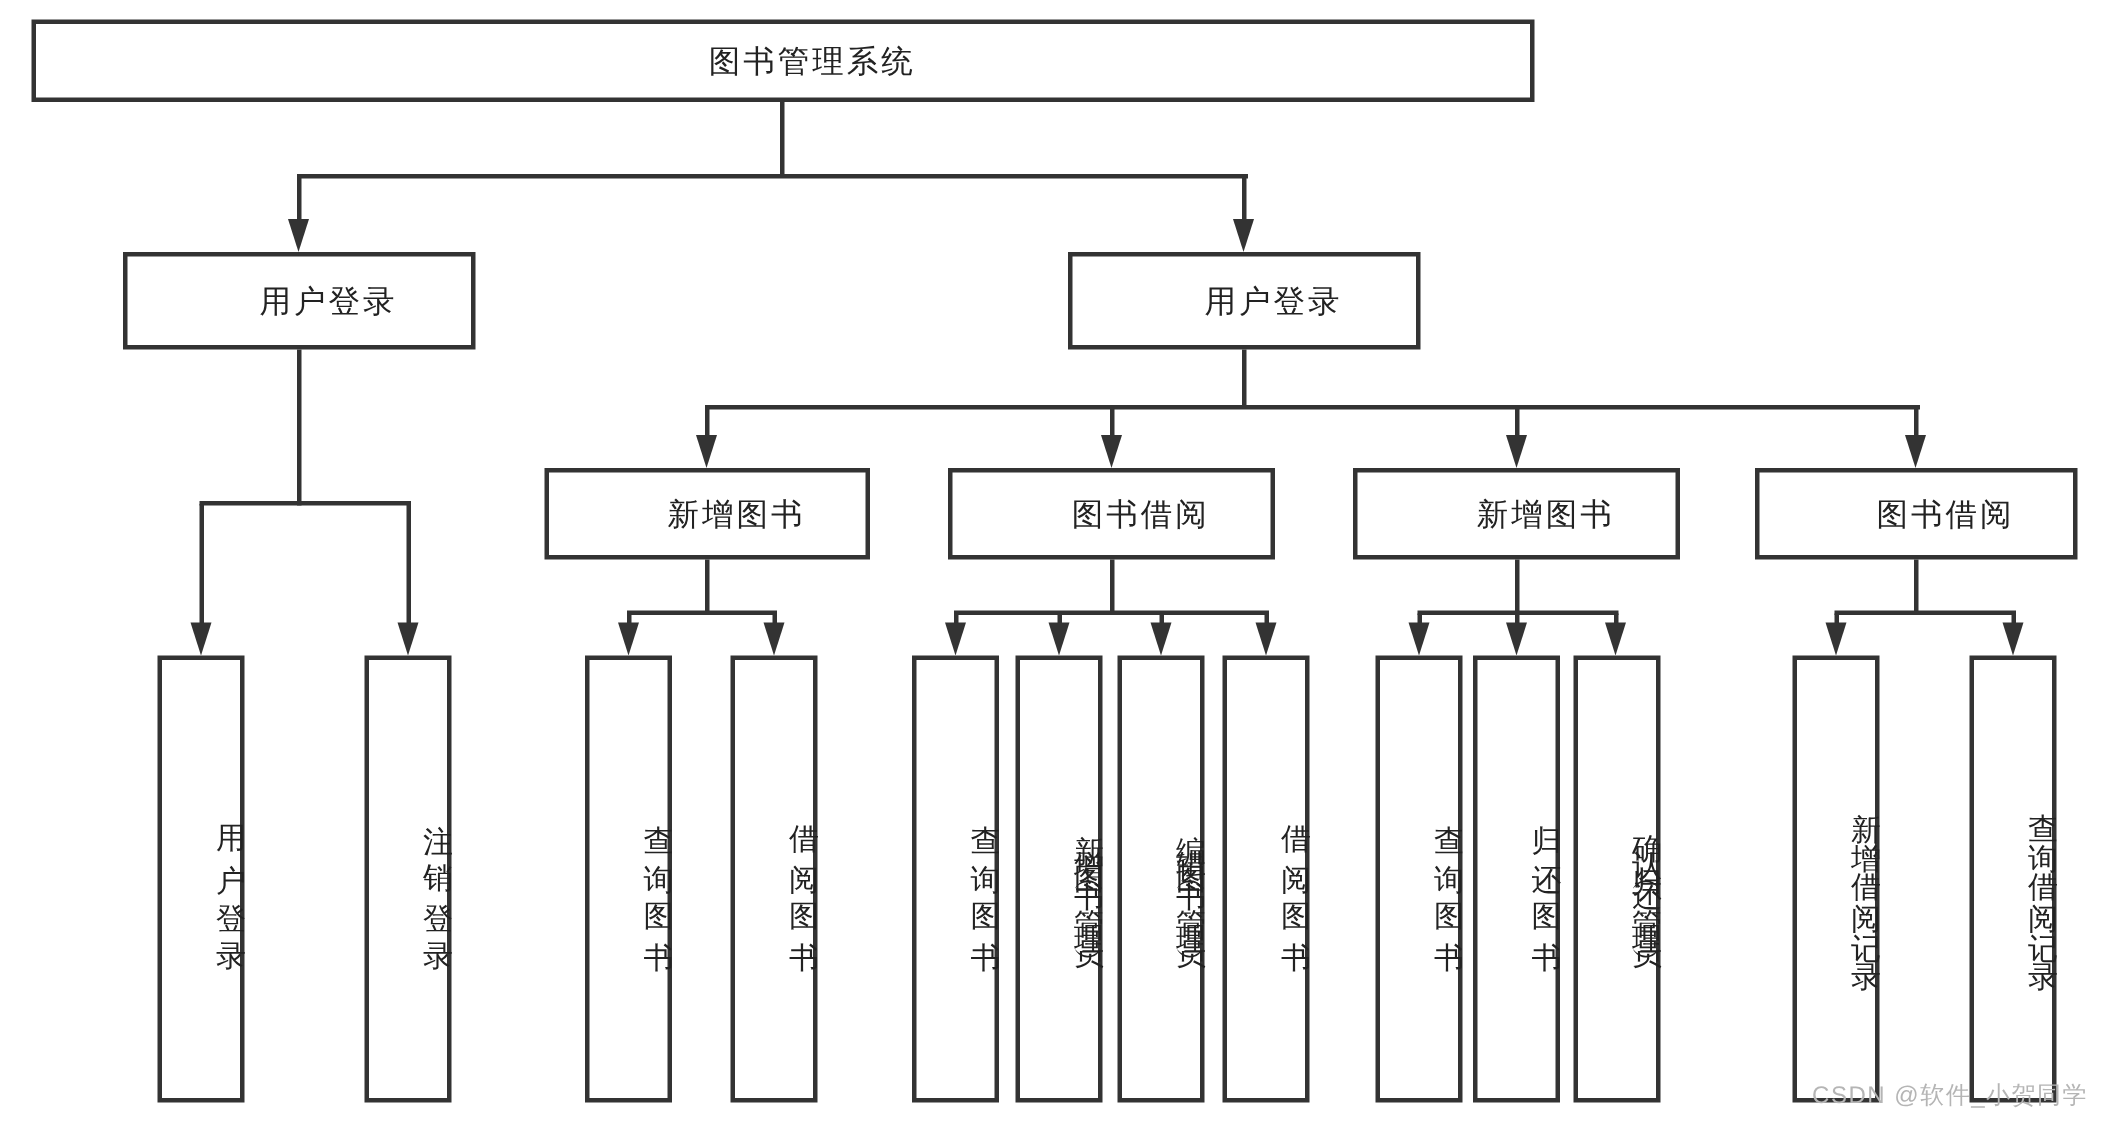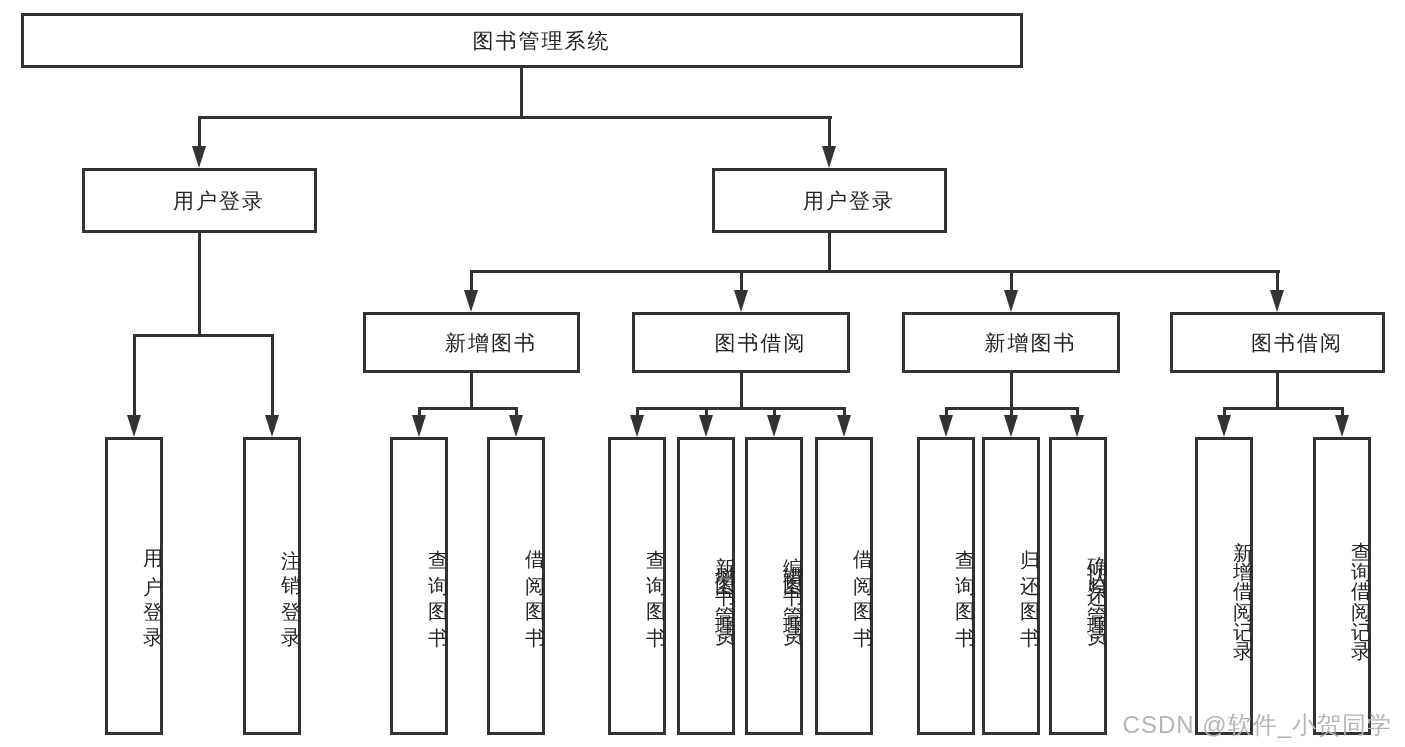--- a/index.html
+++ b/index.html
@@ -39,21 +39,21 @@
   .vline{width:3px;}
   .hline{height:3px;}
   .arrow-down{
     position:absolute;width:0;height:0;
     border-left:7px solid transparent;
     border-right:7px solid transparent;
     border-top:22px solid var(--line);
   }
   .watermark{
     position:absolute;right:13px;bottom:6px;
-    font-size:24px;color:var(--wm);letter-spacing:1px;
+    font-size:16px;color:var(--wm);letter-spacing:1px;
     white-space:nowrap;
   }
 </style>
 </head>
 <body>
 
 <div id="stage">
 
   <div class="box" style="left:21px;top:13px;width:1002px;height:55px">
     <span class="hlabel">图书管理系统</span>

